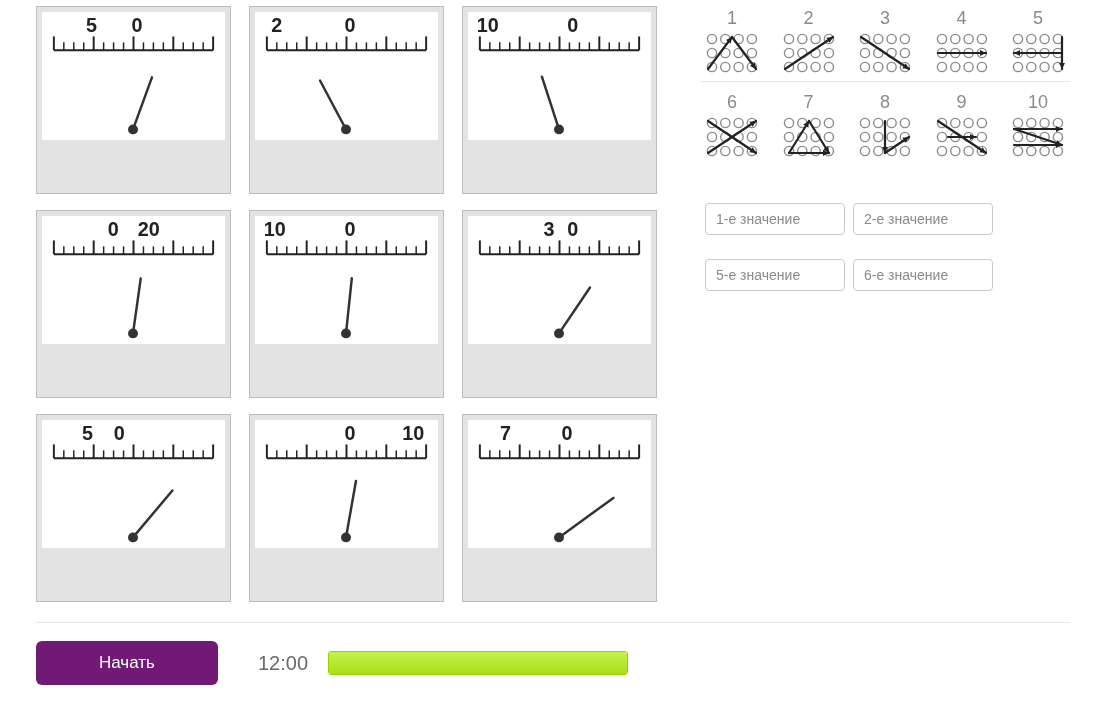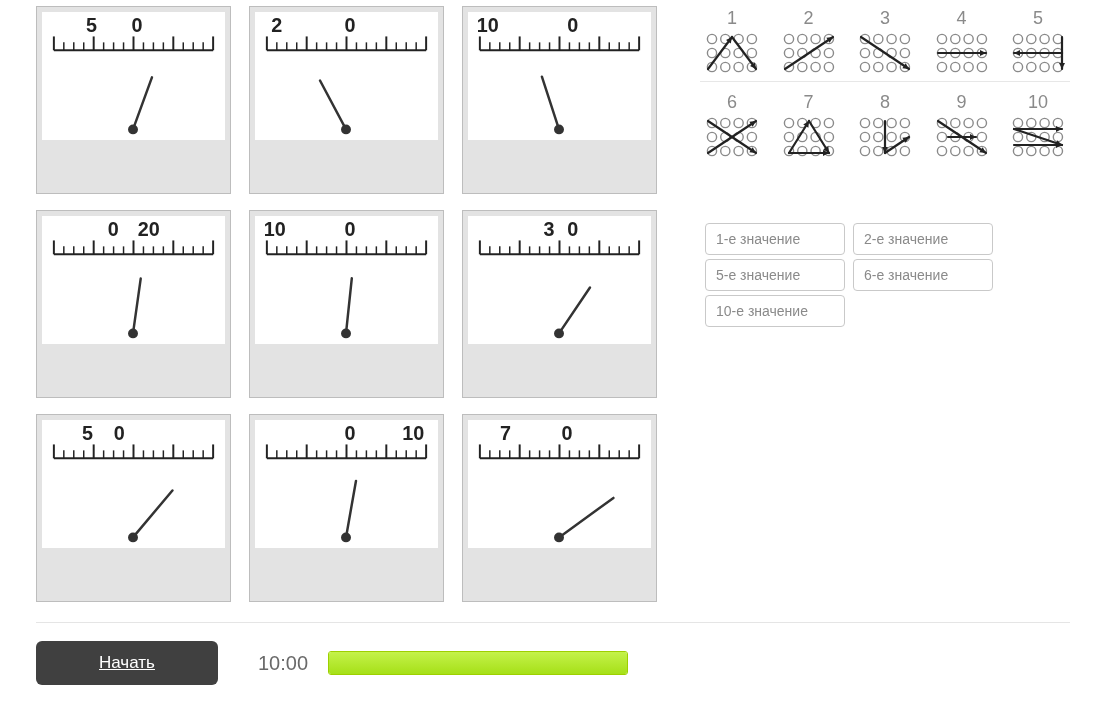--- a/index.html
+++ b/index.html
@@ -60,24 +60,24 @@
     width: 64px;
     text-align: center;
   }
   .key-num {
     color: #8a8a8a;
     font-size: 18px;
     margin-bottom: 4px;
   }
   .key-cell svg { width: 56px; height: 40px; display: block; margin: 0 auto; }
   .inputs {
-    margin-top: 58px;
+    margin-top: 38px;
     display: grid;
     grid-template-columns: 140px 140px;
-    gap: 4px 8px;
+    gap: 24px 8px;
     justify-content: start;
     margin-left: 20px;
   }
   .inputs input {
     width: 140px;
     height: 32px;
     border: 1px solid #c9c9c9;
     border-radius: 4px;
     padding: 0 10px;
     font-size: 14px;
@@ -92,25 +92,24 @@
     padding-top: 18px;
     display: flex;
     align-items: center;
     gap: 40px;
   }
   .start-btn {
     width: 182px;
     height: 44px;
     border: none;
     border-radius: 6px;
-    background: #404040;
+    background: #701a75;
     color: #fff;
     font-size: 17px;
     cursor: pointer;
-    text-decoration: underline;
   }
   .timer {
     font-size: 20px;
     color: #6a6a6a;
   }
   .progress {
     width: 300px;
     height: 24px;
     border: 1px solid #9dd000;
     border-radius: 3px;
@@ -597,27 +596,26 @@
               </svg>
             </div>
           </div>
       </div>
 
       <div class="inputs">
         <input placeholder="1-е значение" style="">
         <input placeholder="2-е значение" style="">
         <input placeholder="5-е значение" style="">
         <input placeholder="6-е значение" style="">
-        <input placeholder="10-е значение" style="">
       </div>
     </div>
 
   </div>
 
   <div class="footer">
     <button class="start-btn">Начать</button>
-    <span class="timer">10:00</span>
+    <span class="timer">12:00</span>
     <div class="progress">
       <div class="progress-fill" style="width: 100%;"></div>
     </div>
   </div>
 
 </div>
 
 </body></html>

